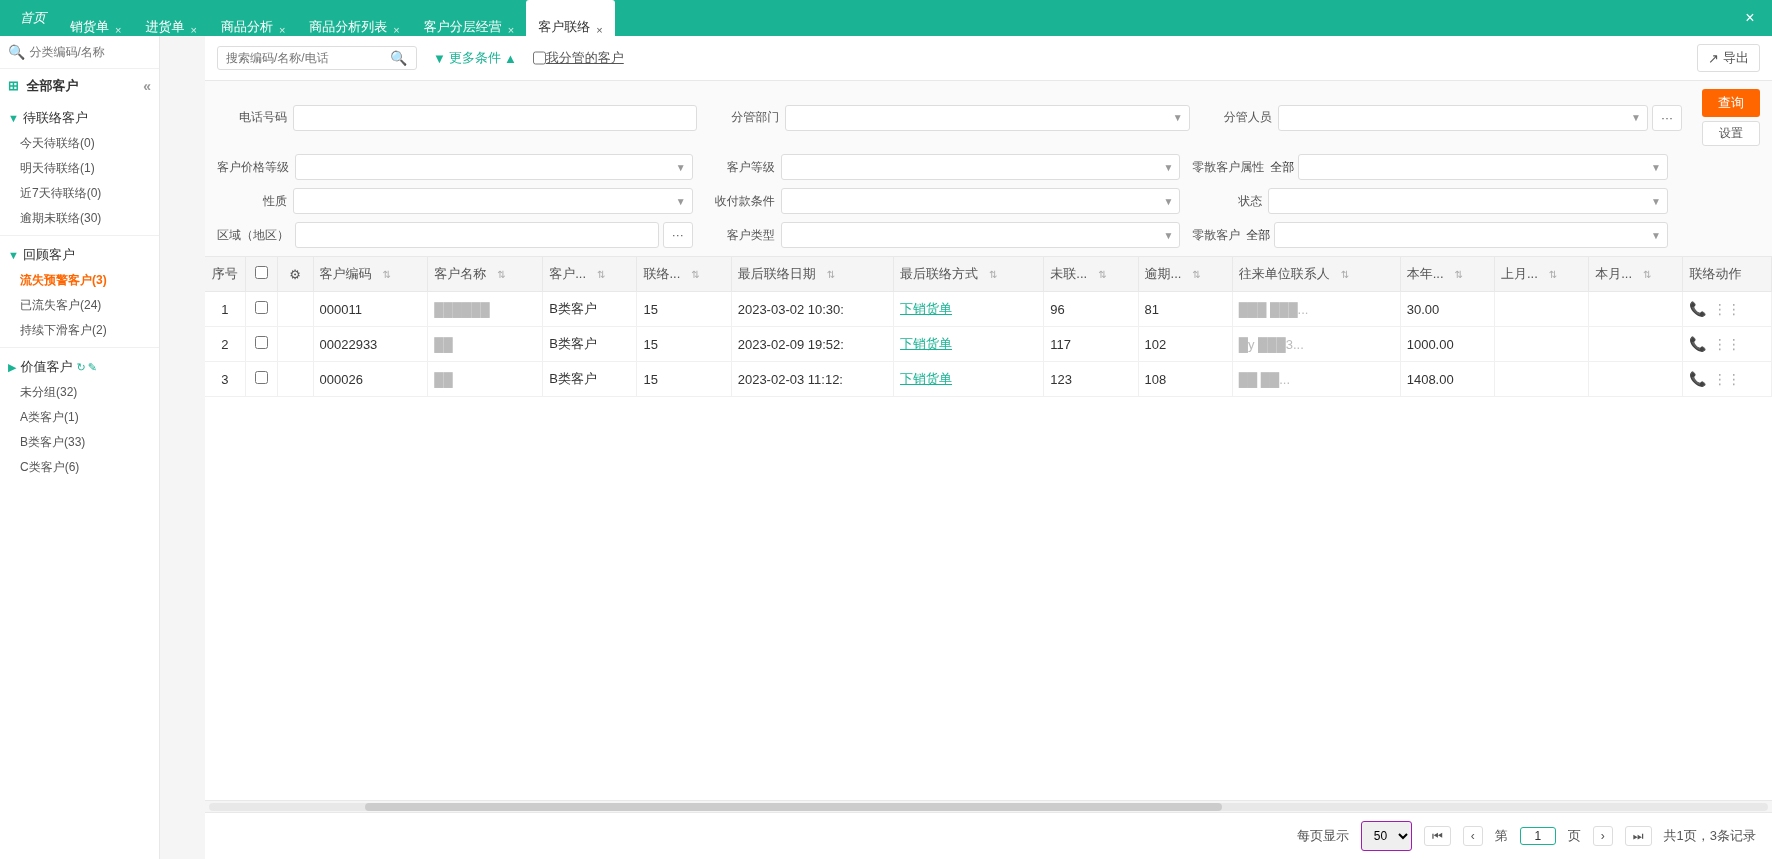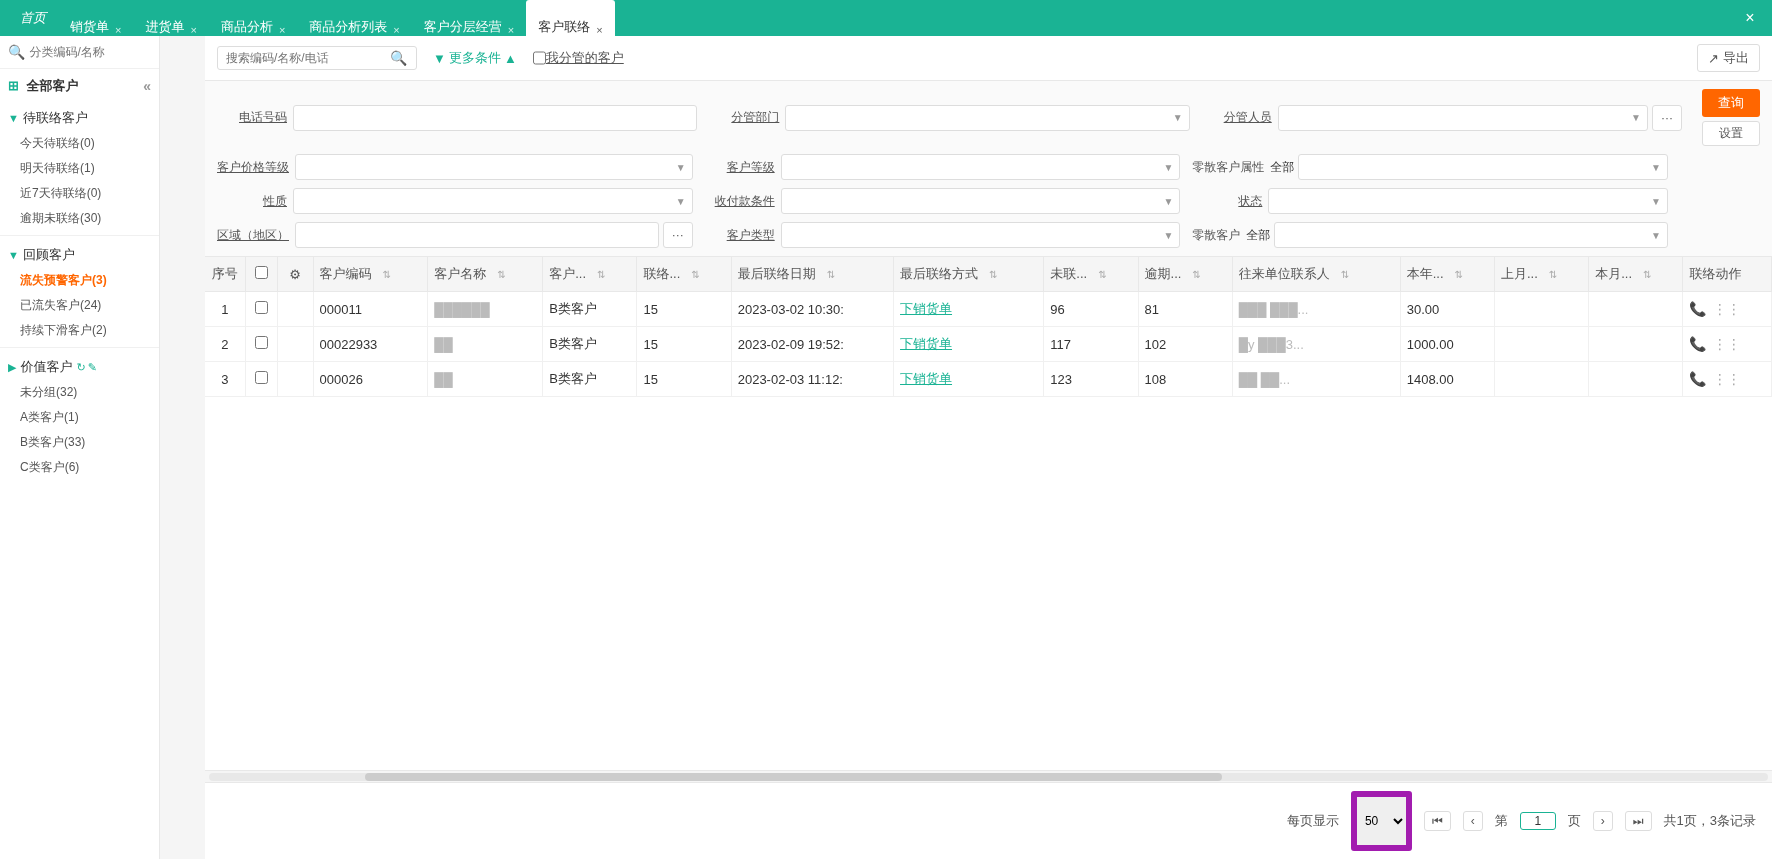--- a/index.html
+++ b/index.html
@@ -237,21 +237,20 @@
       flex: 1;
       min-width: 0;
     }
     .filter-field label {
       white-space: nowrap;
       font-size: 12px;
       color: #555;
       margin-right: 6px;
       min-width: 70px;
       text-align: right;
-      text-decoration: underline;
     }
     .filter-field .field-input {
       flex: 1;
       border: 1px solid #ddd;
       border-radius: 3px;
       padding: 3px 6px;
       font-size: 12px;
       background: white;
       outline: none;
       height: 26px;
@@ -387,25 +386,26 @@
       padding: 8px 16px;
       display: flex;
       align-items: center;
       justify-content: flex-end;
       gap: 12px;
       font-size: 12px;
       color: #555;
       background: white;
     }
     .pagination-bar .page-size-select {
-      border: 6px solid #a21caf;
-      border-radius: 3px;
-      padding: 16px 4px;
+      border: 1px solid #a21caf;
+      border-radius: 3px;
+      padding: 6px 4px;
       font-size: 12px;
       outline: none;
+      text-align: center;
     }
     .pagination-bar .page-btn {
       border: 1px solid #ddd;
       background: white;
       padding: 2px 7px;
       border-radius: 3px;
       cursor: pointer;
       color: #555;
       font-size: 12px;
     }

